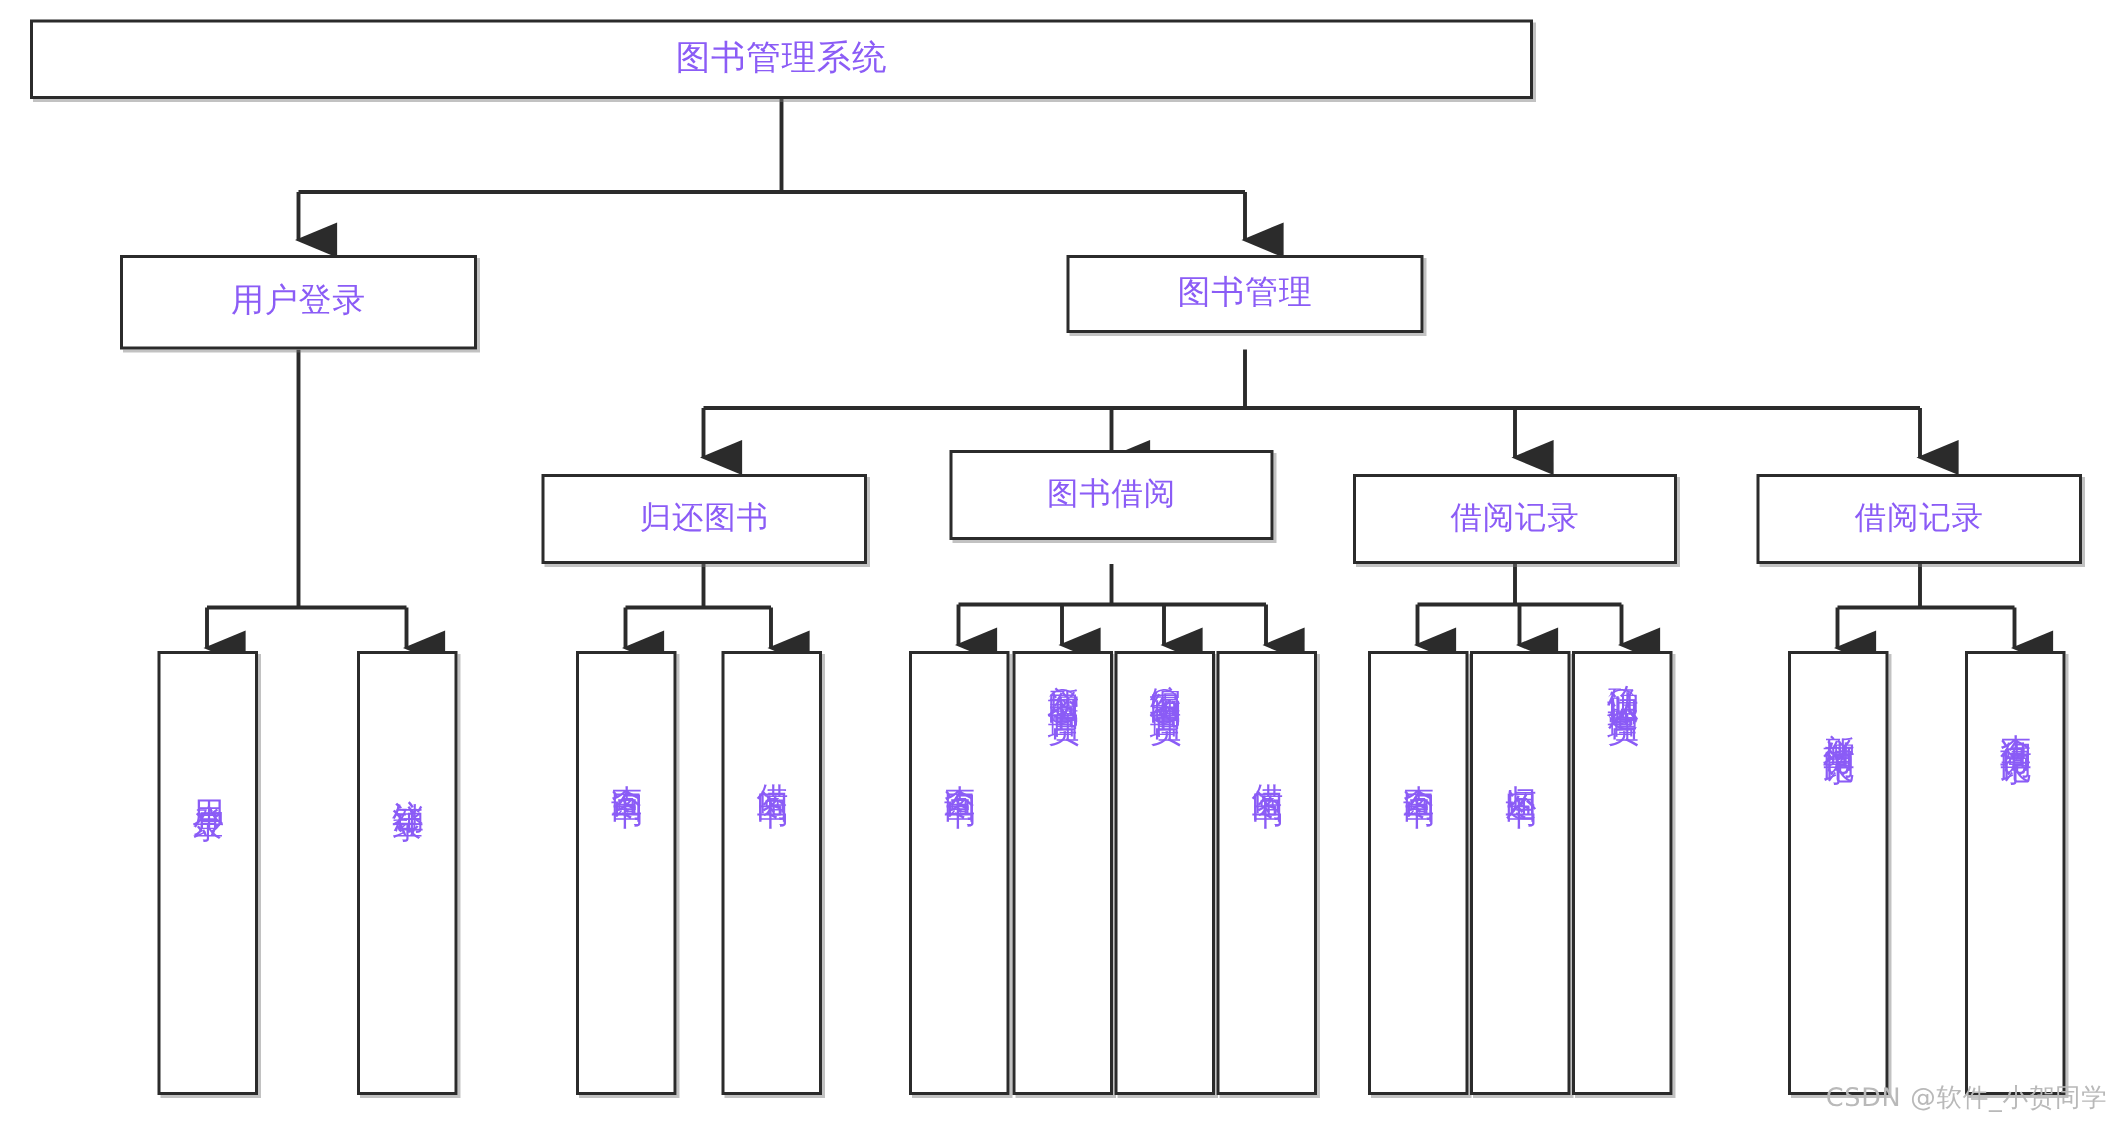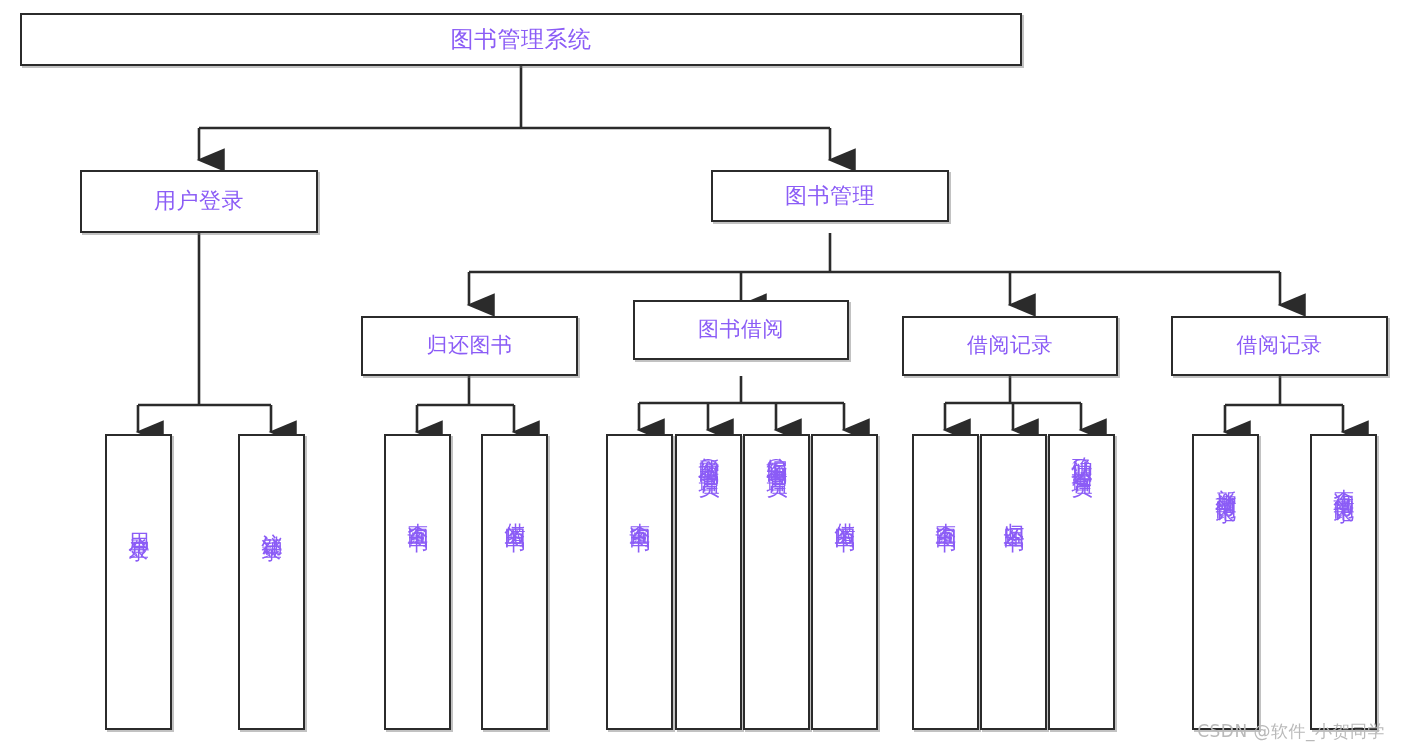--- a/index.html
+++ b/index.html
@@ -64,21 +64,21 @@
     text-orientation: upright;
     font-size: 21px;
     line-height: 1.0;
     letter-spacing: 3px;
     white-space: nowrap;
     transform: none;
   }
   
   #watermark {
     position: absolute;
-    right: 20px;
+    right: 0;
     bottom: 4px;
     font-size: 17px;
     color: #b9b9b9;
     letter-spacing: 0.5px;
     white-space: nowrap;
     user-select: none;
   }
 </style>
 </head>
 <body>

